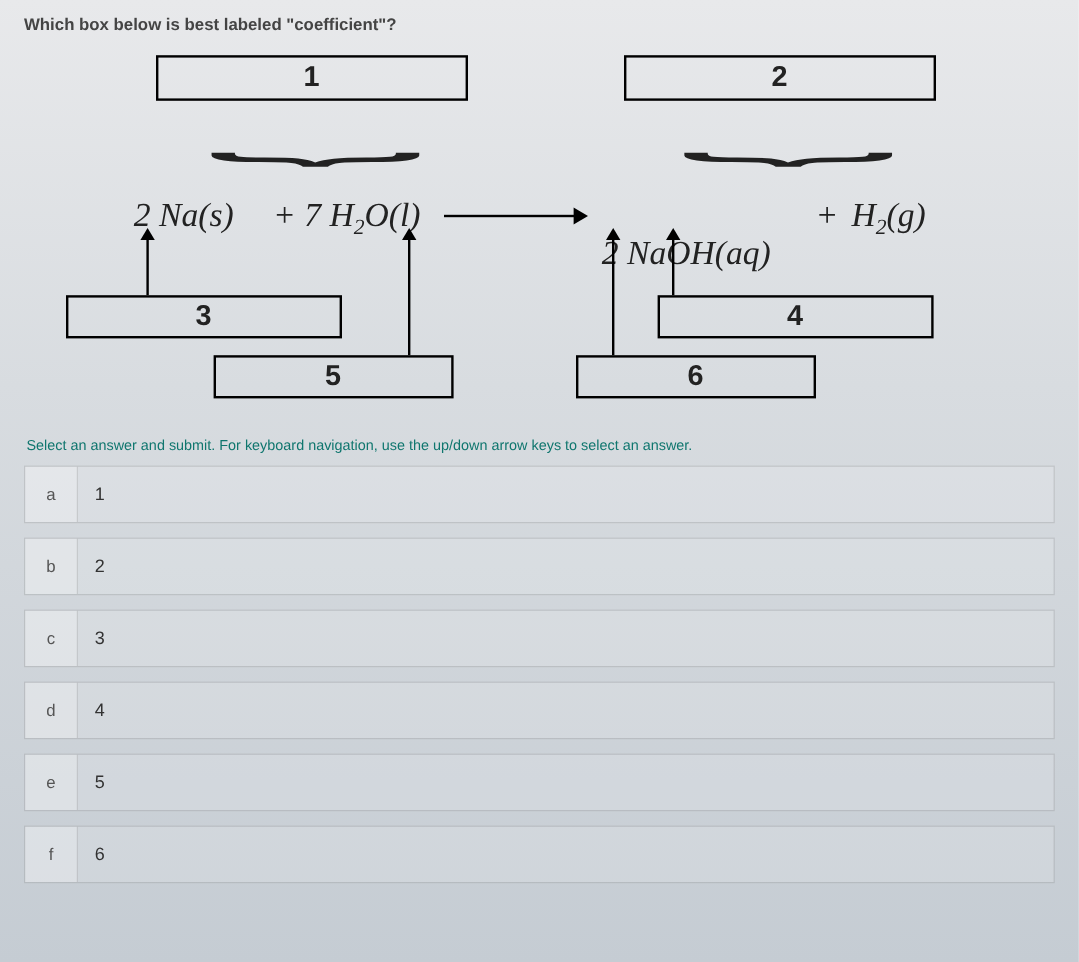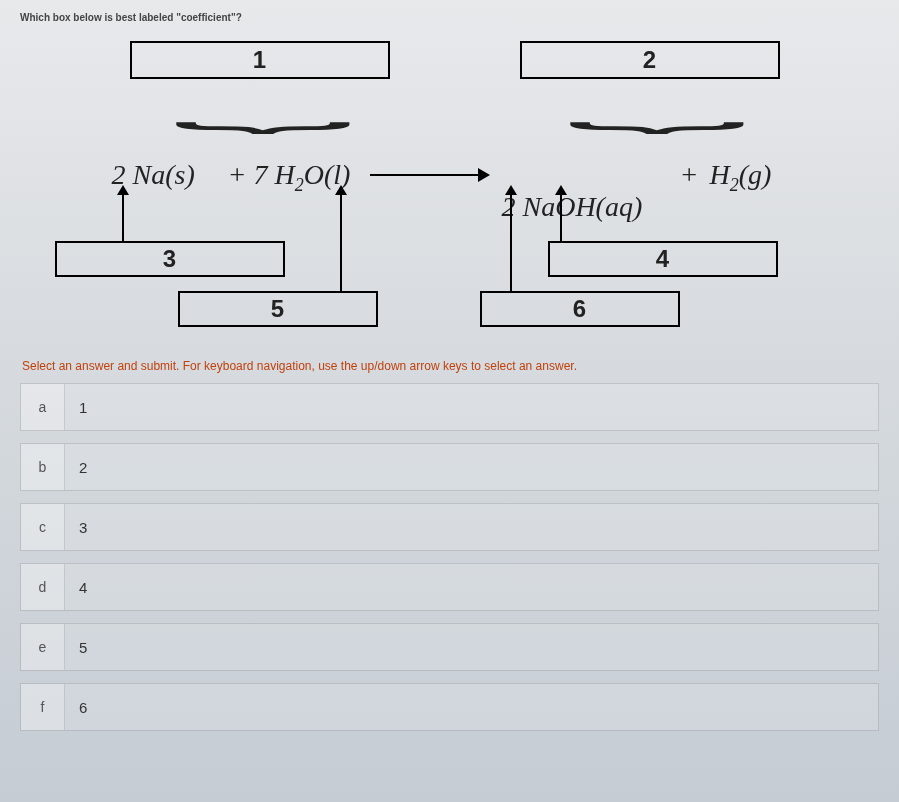--- a/index.html
+++ b/index.html
@@ -6,21 +6,21 @@
   body {
     font-family: Arial, Helvetica, sans-serif;
     background: linear-gradient(180deg, #e8e9eb 0%, #d8dce0 40%, #c5ccd3 100%);
     width: 899px;
     height: 802px;
     overflow: hidden;
     padding: 12px 20px 0 20px;
     color: #222;
   }
   .question {
-    font-size: 10px;
+    font-size: 14px;
     font-weight: 600;
     color: #444;
     margin-bottom: 18px;
   }
   .diagram {
     position: relative;
     width: 760px;
     height: 300px;
     margin: 0 auto 18px auto;
   }
@@ -54,21 +54,21 @@
   .arrow-line {
     position: absolute;
     background: #000;
   }
   .arrow-head {
     position: absolute;
     width: 0; height: 0;
   }
   .instr {
     font-size: 12px;
-    color: #c2410c;
+    color: #0f766e;
     margin: 0 0 10px 2px;
   }
   .answers {
     display: flex;
     flex-direction: column;
     gap: 12px;
     margin-left: 0;
   }
   .answer {
     display: flex;

